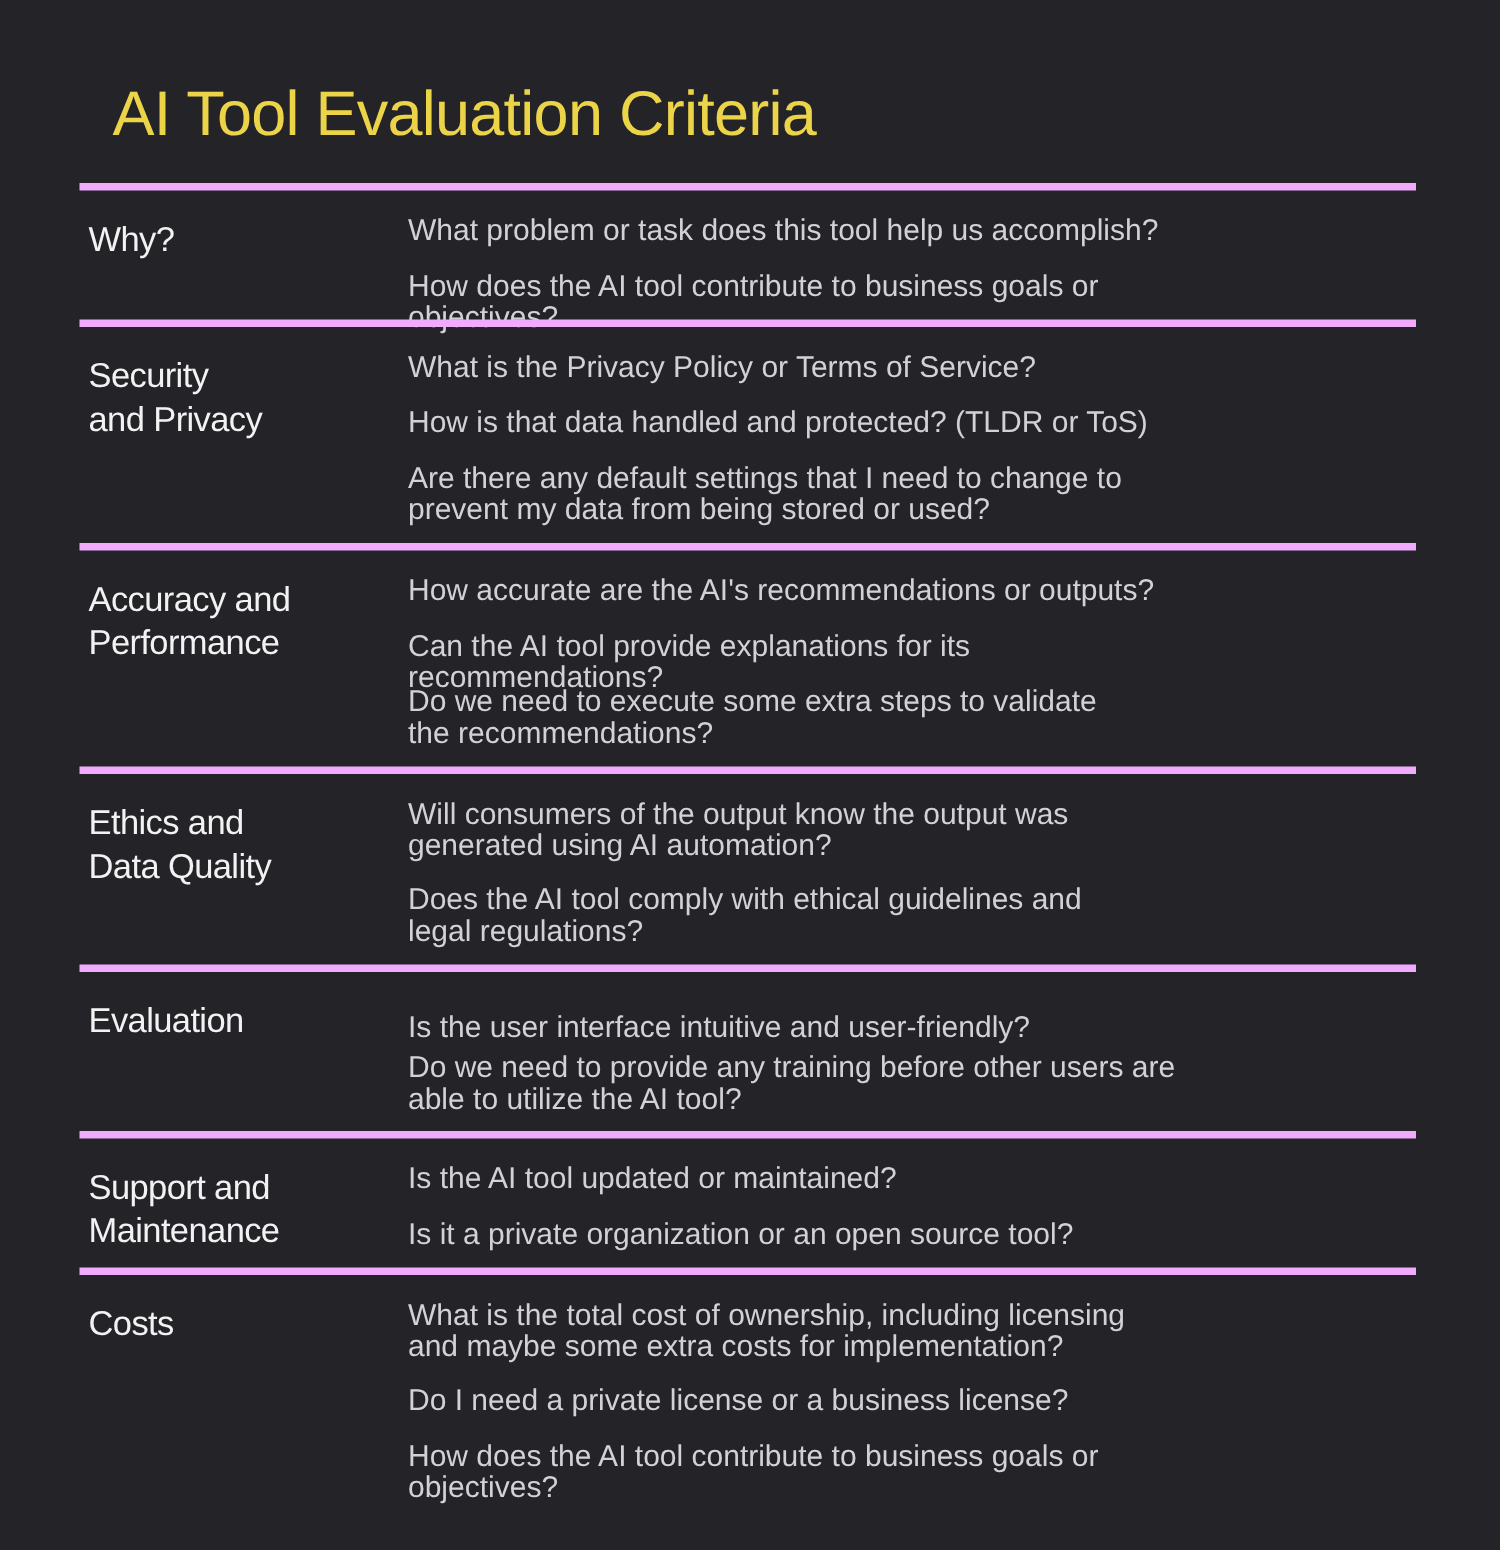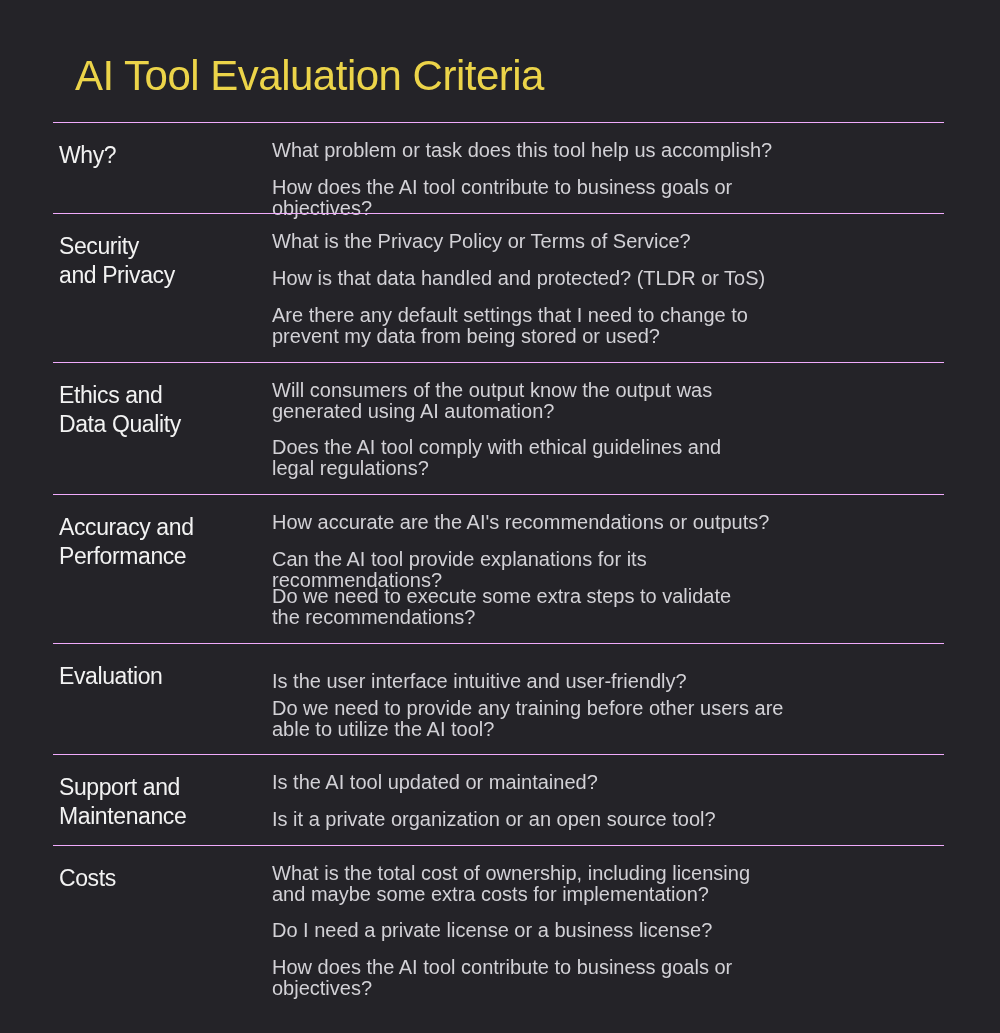--- a/index.html
+++ b/index.html
@@ -26,21 +26,21 @@
       line-height: 48px;
     }
     .table {
       position: absolute;
       left: 53px;
       top: 122px;
       width: 891px;
     }
     .row {
       position: relative;
-      border-top: 1px solid #f0abfc;
+      border-top: 5px solid #f0abfc;
       box-sizing: border-box;
     }
     .cat {
       position: absolute;
       left: 6px;
       top: 18px;
       width: 200px;
       font-size: 23px;
       line-height: 29px;
       color: #f2f2f2;
@@ -83,40 +83,40 @@
       <div>Security</div>
       <div>and Privacy</div>
     </div>
     <div class="qs">
       <div class="q" style="top:0">What is the Privacy Policy or Terms of Service?</div>
       <div class="q" style="top:37px">How is that data handled and protected? (TLDR or ToS)</div>
       <div class="q" style="top:74px;width:520px">Are there any default settings that I need to change to prevent my data from being stored or used?</div>
     </div>
   </div>
 
-  <div class="row" style="height:132px">
-    <div class="cat">
-      <div>Ethics and</div>
-      <div>Data Quality</div>
-    </div>
-    <div class="qs">
-      <div class="q" style="top:0;width:510px">Will consumers of the output know the output was generated using AI automation?</div>
-      <div class="q" style="top:57px;width:470px">Does the AI tool comply with ethical guidelines and legal regulations?</div>
-    </div>
-  </div>
-
   <div class="row" style="height:149px">
     <div class="cat">
       <div>Accuracy and</div>
       <div>Performance</div>
     </div>
     <div class="qs">
       <div class="q" style="top:0">How accurate are the AI's recommendations or outputs?</div>
       <div class="q" style="top:37px">Can the AI tool provide explanations for its recommendations?</div>
       <div class="q" style="top:74px;width:470px">Do we need to execute some extra steps to validate the recommendations?</div>
+    </div>
+  </div>
+
+  <div class="row" style="height:132px">
+    <div class="cat">
+      <div>Ethics and</div>
+      <div>Data Quality</div>
+    </div>
+    <div class="qs">
+      <div class="q" style="top:0;width:510px">Will consumers of the output know the output was generated using AI automation?</div>
+      <div class="q" style="top:57px;width:470px">Does the AI tool comply with ethical guidelines and legal regulations?</div>
     </div>
   </div>
 
   <div class="row" style="height:111px">
     <div class="cat">
       <div>Evaluation</div>
     </div>
     <div class="qs">
       <div class="q" style="top:10px">Is the user interface intuitive and user-friendly?</div>
       <div class="q" style="top:37px;width:520px">Do we need to provide any training before other users are able to utilize the AI tool?</div>

